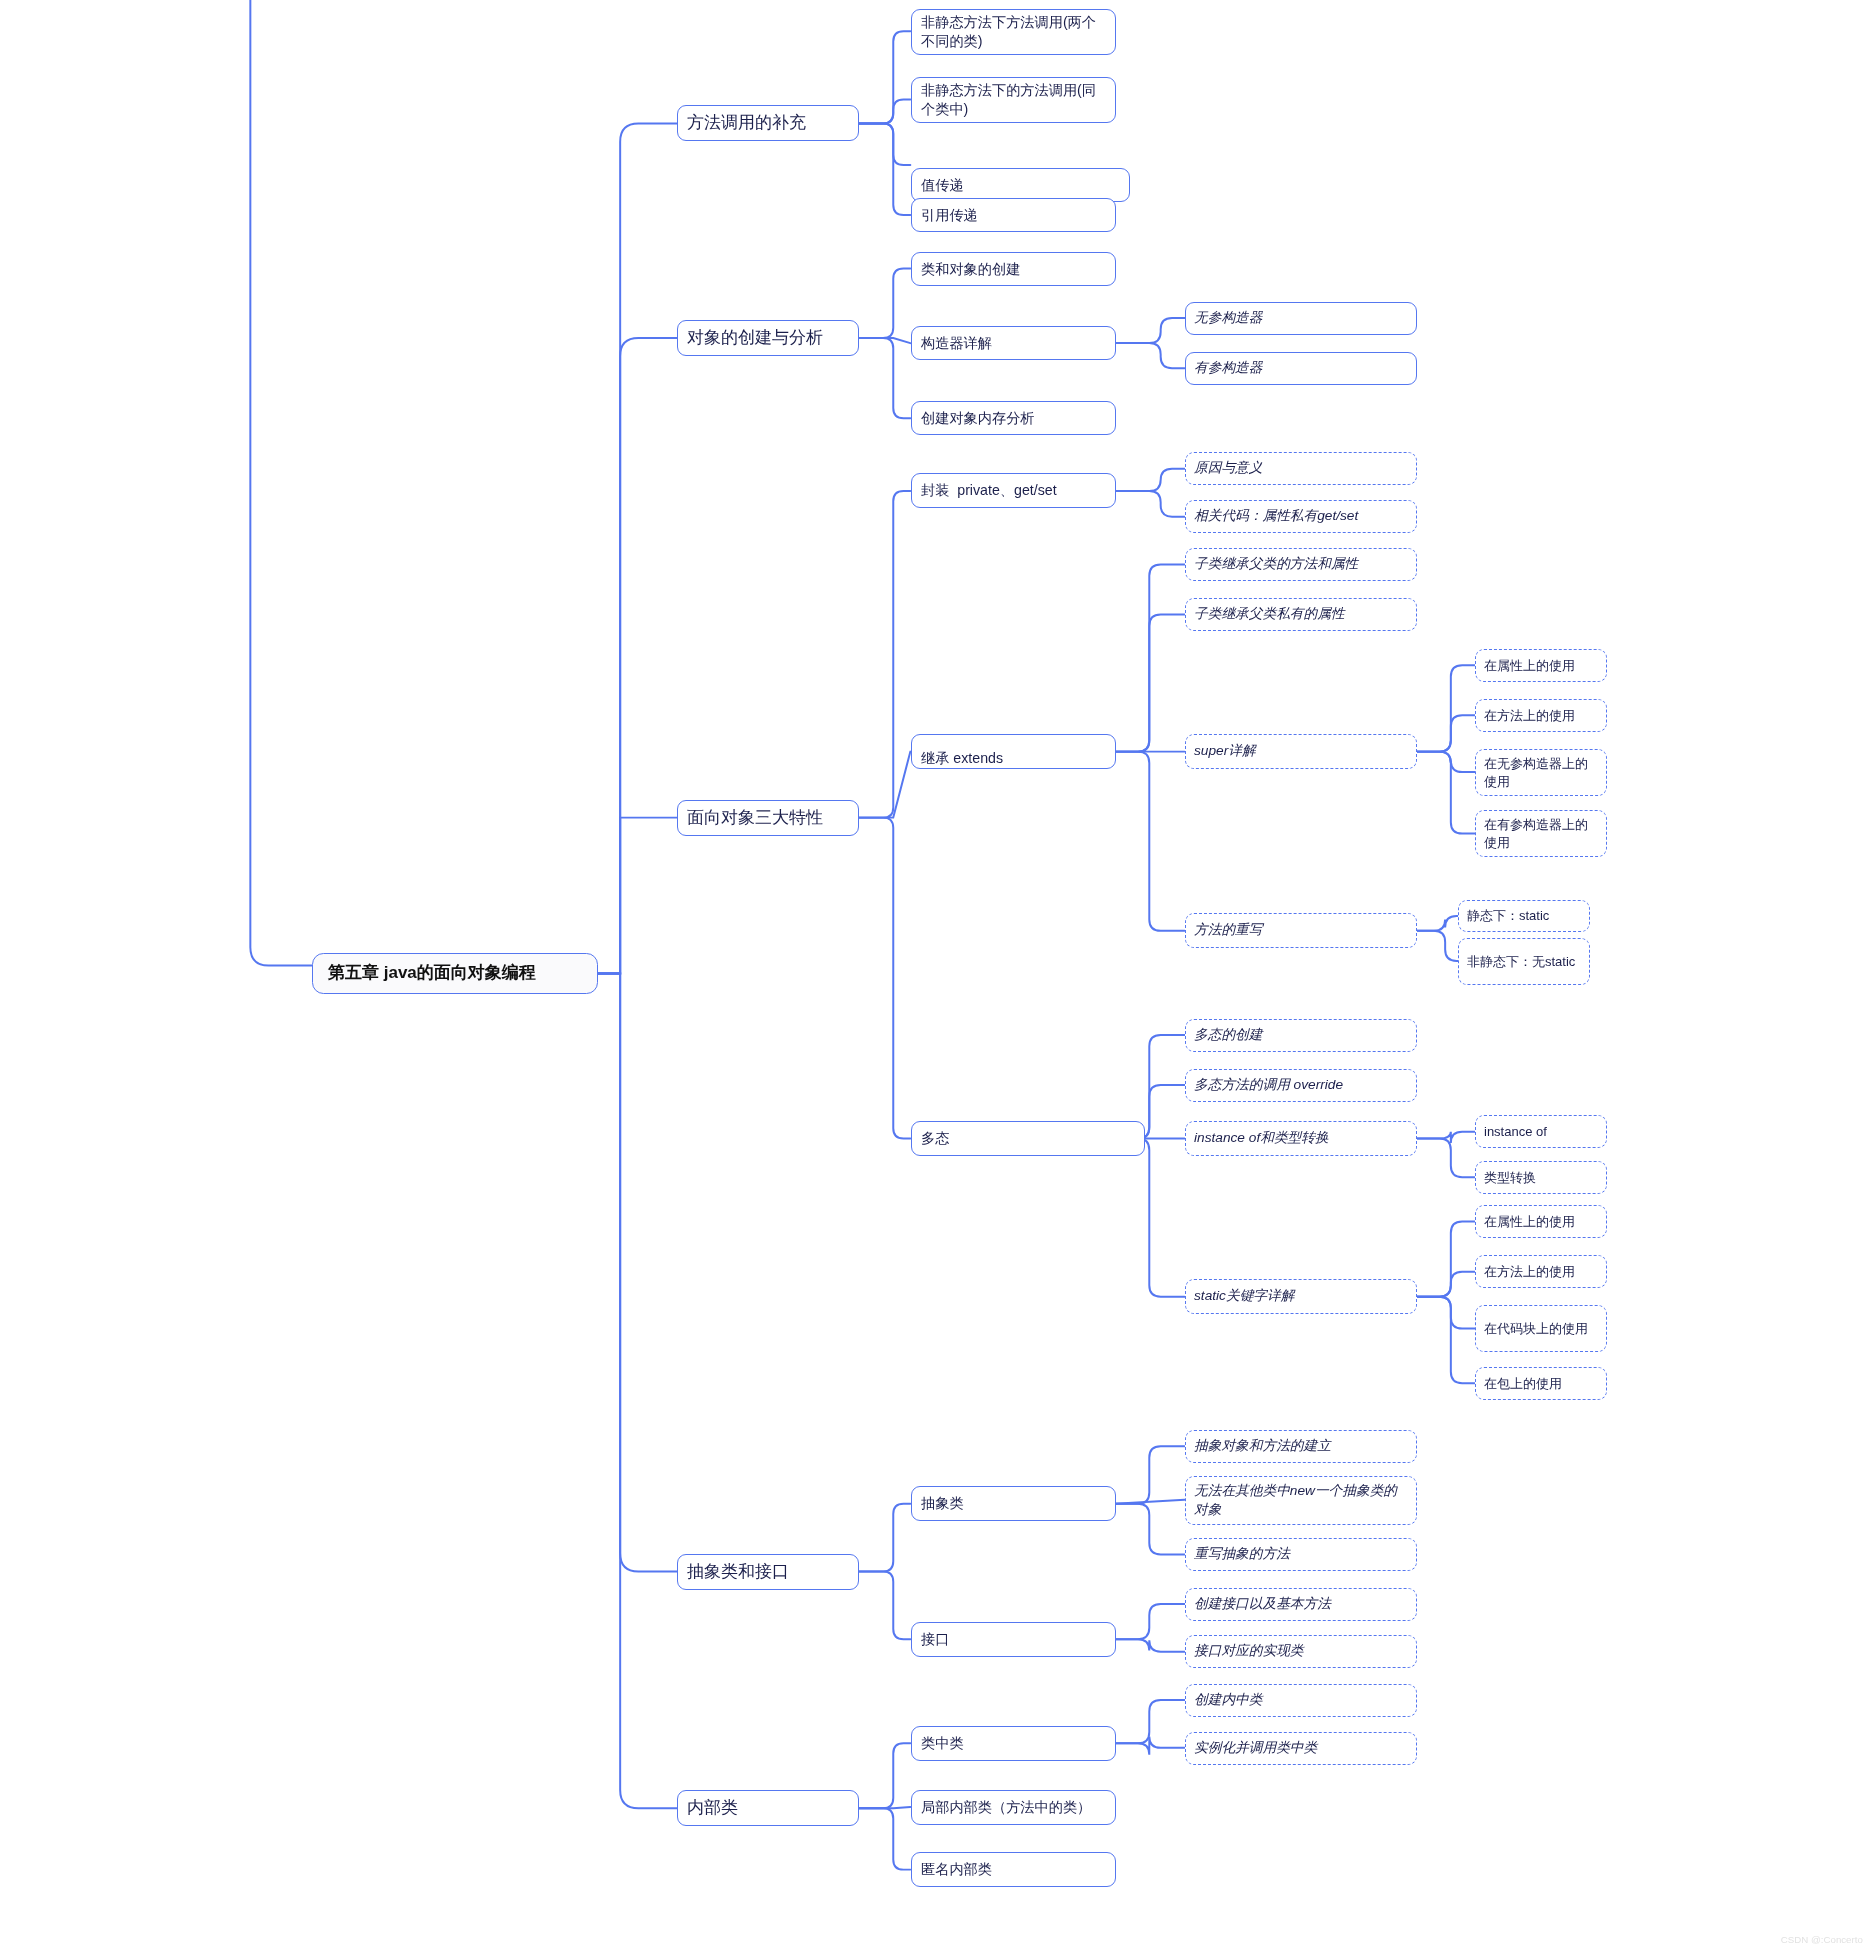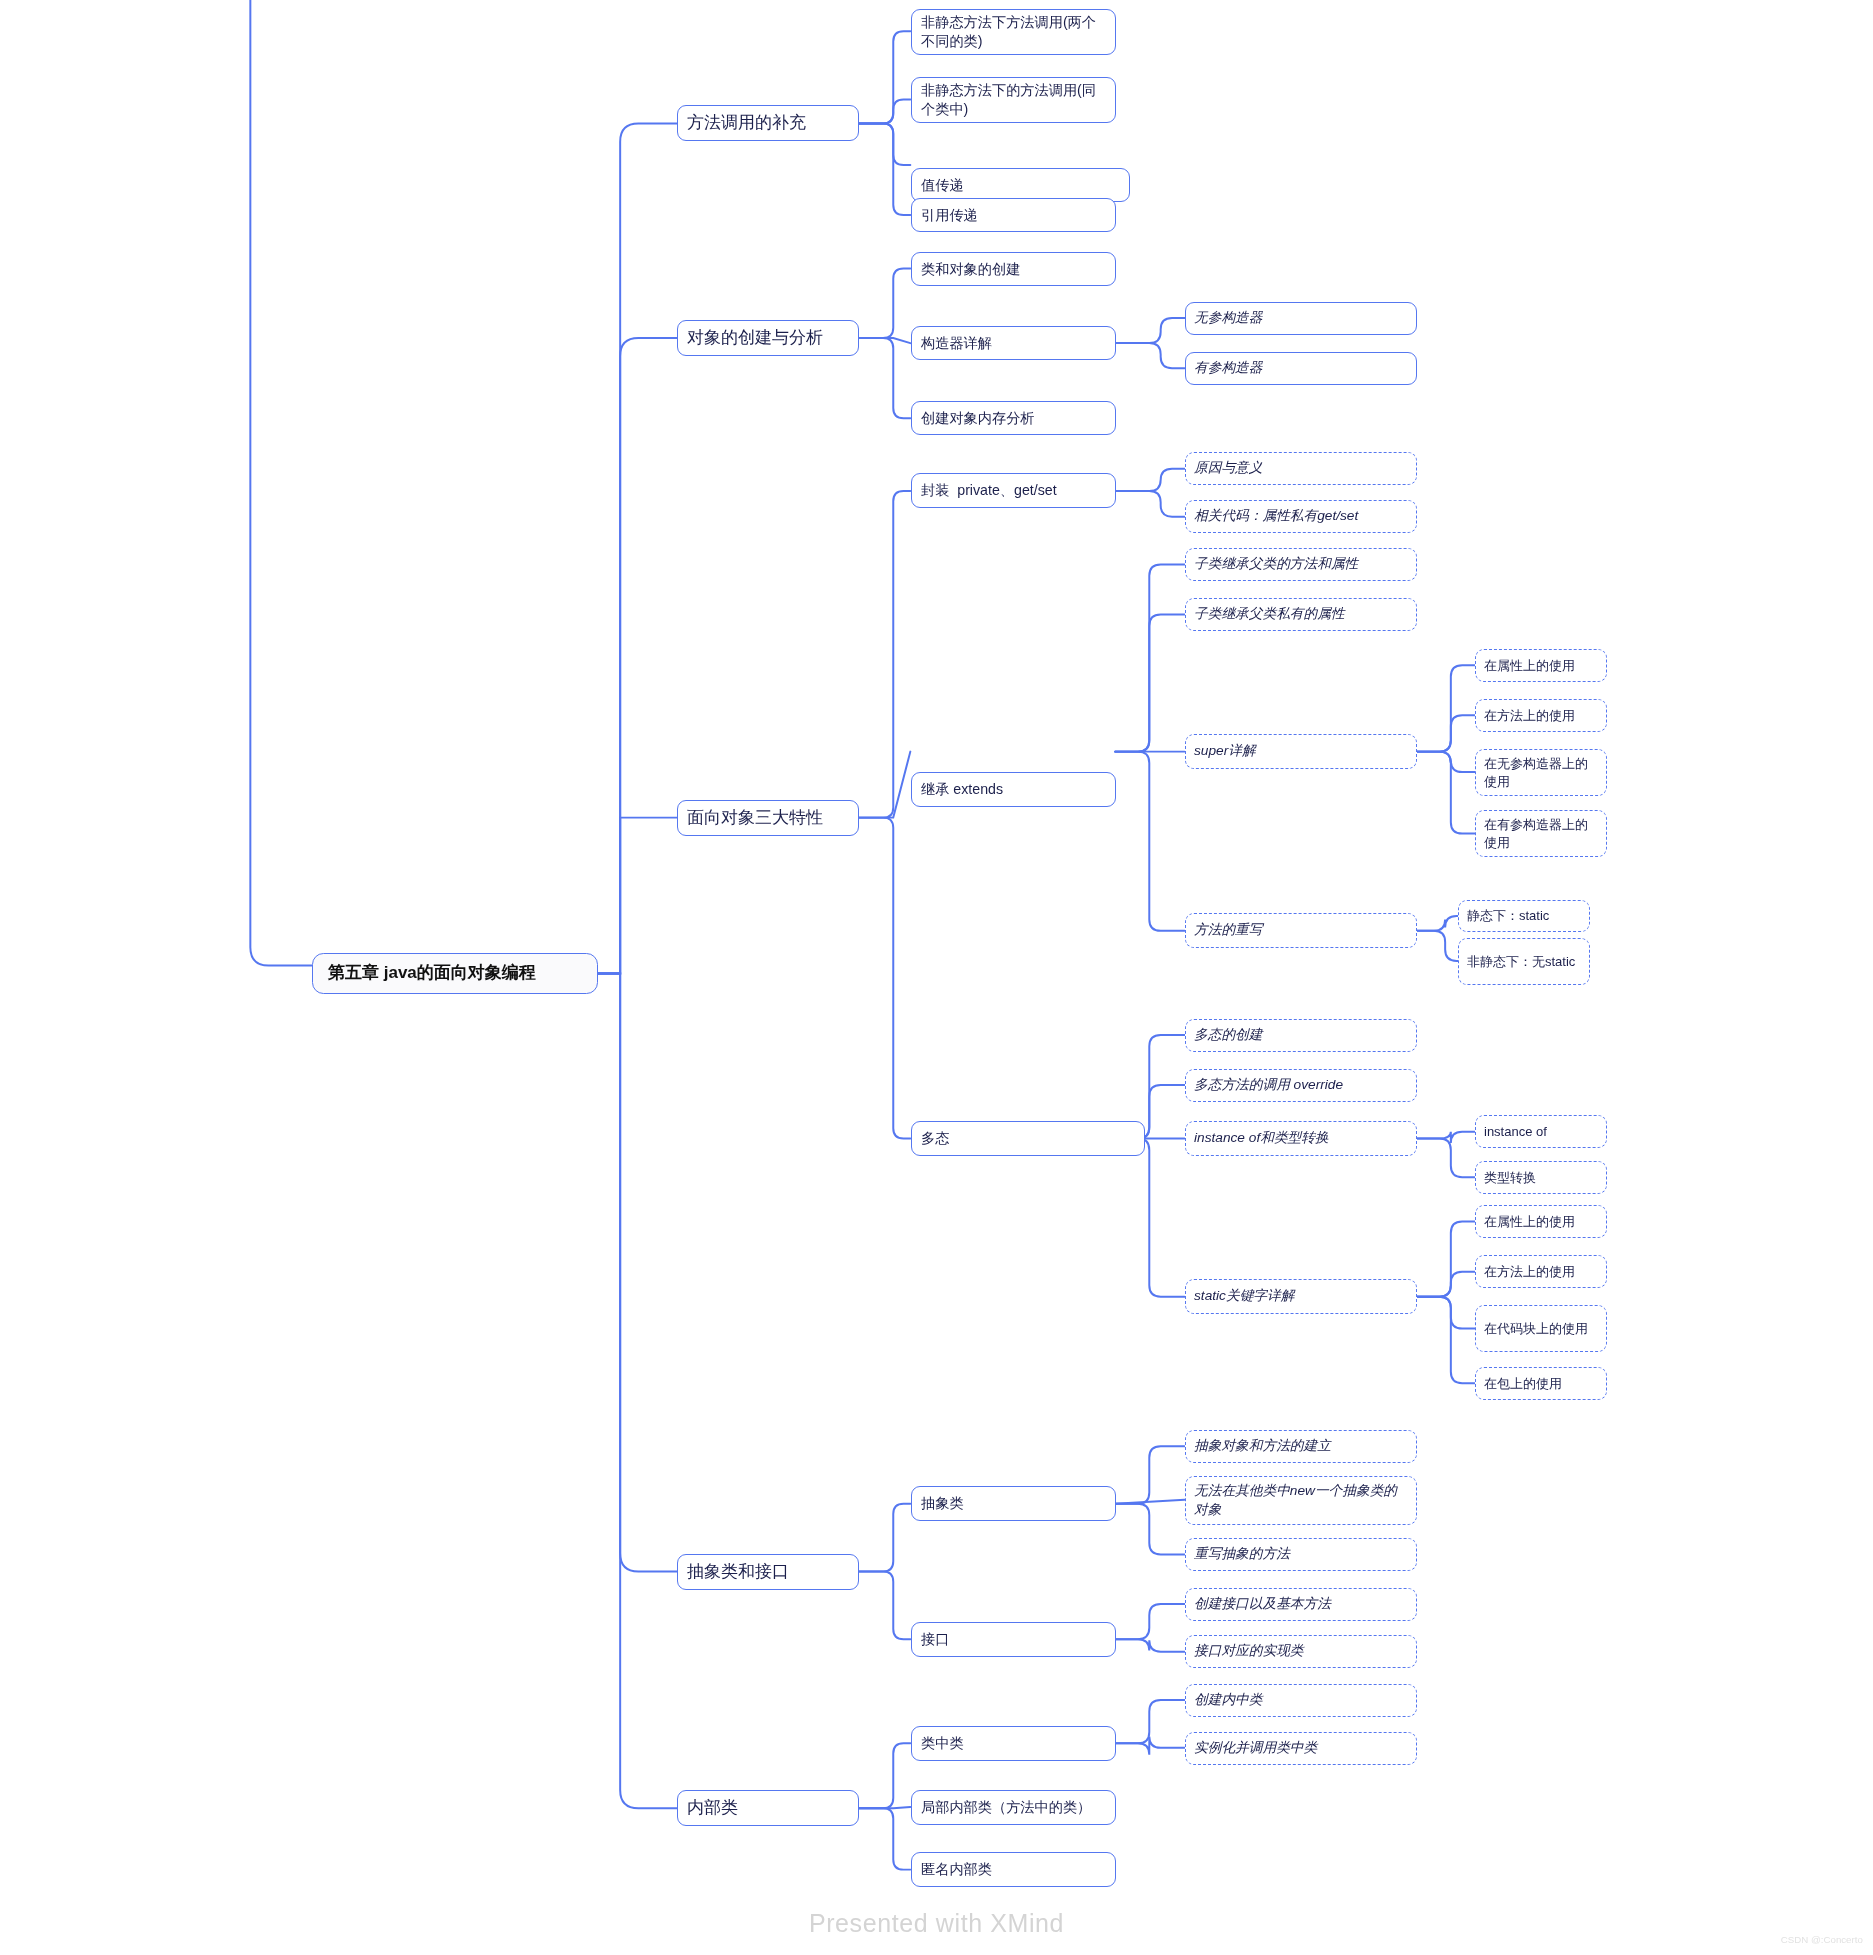--- a/index.html
+++ b/index.html
@@ -143,21 +143,21 @@
       <div class="node solid lvl-2" style="left: 677px; top: 320px; width: 182px; min-height: 36px;"><span class="lbl">对象的创建与分析</span></div>
       <div class="node solid lvl-3" style="left: 911px; top: 252px; width: 205px; min-height: 34px;"><span class="lbl">类和对象的创建</span></div>
       <div class="node solid lvl-3" style="left: 911px; top: 326px; width: 205px; min-height: 34px;"><span class="lbl">构造器详解</span></div>
       <div class="node solid lvl-4" style="left: 1185px; top: 302px; width: 232px; min-height: 33px;"><span class="lbl">无参构造器</span></div>
       <div class="node solid lvl-4" style="left: 1185px; top: 352px; width: 232px; min-height: 33px;"><span class="lbl">有参构造器</span></div>
       <div class="node solid lvl-3" style="left: 911px; top: 401px; width: 205px; min-height: 34px;"><span class="lbl">创建对象内存分析</span></div>
       <div class="node solid lvl-2" style="left: 677px; top: 800px; width: 182px; min-height: 36px;"><span class="lbl">面向对象三大特性</span></div>
       <div class="node solid lvl-3" style="left: 911px; top: 473px; width: 205px; min-height: 35px;"><span class="lbl">封装  private、get/set</span></div>
       <div class="node dashed lvl-4" style="left: 1185px; top: 452px; width: 232px; min-height: 33px;"><span class="lbl">原因与意义</span></div>
       <div class="node dashed lvl-4" style="left: 1185px; top: 500px; width: 232px; min-height: 33px;"><span class="lbl">相关代码：属性私有get/set</span></div>
-      <div class="node solid lvl-3" style="left: 911px; top: 772px; width: 205px; min-height: 35px;"><span class="lbl">继承 extends</span></div>
+      <div class="node solid lvl-3" style="left: 911px; top: 734px; width: 205px; min-height: 35px; align-items: flex-end;"><span class="lbl">继承 extends</span></div>
       <div class="node dashed lvl-4" style="left: 1185px; top: 548px; width: 232px; min-height: 33px;"><span class="lbl">子类继承父类的方法和属性</span></div>
       <div class="node dashed lvl-4" style="left: 1185px; top: 598px; width: 232px; min-height: 33px;"><span class="lbl">子类继承父类私有的属性</span></div>
       <div class="node dashed lvl-4" style="left: 1185px; top: 734px; width: 232px; min-height: 35px;"><span class="lbl">super详解</span></div>
       <div class="node dashed lvl-5" style="left: 1475px; top: 649px; width: 132px; min-height: 33px;"><span class="lbl">在属性上的使用</span></div>
       <div class="node dashed lvl-5" style="left: 1475px; top: 699px; width: 132px; min-height: 33px;"><span class="lbl">在方法上的使用</span></div>
       <div class="node dashed lvl-5" style="left: 1475px; top: 749px; width: 132px; min-height: 47px;"><span class="lbl">在无参构造器上的使用</span></div>
       <div class="node dashed lvl-5" style="left: 1475px; top: 810px; width: 132px; min-height: 47px;"><span class="lbl">在有参构造器上的使用</span></div>
       <div class="node dashed lvl-4" style="left: 1185px; top: 913px; width: 232px; min-height: 35px;"><span class="lbl">方法的重写</span></div>
       <div class="node dashed lvl-5" style="left: 1458px; top: 900px; width: 132px; min-height: 32px;"><span class="lbl">静态下：static</span></div>
       <div class="node dashed lvl-5" style="left: 1458px; top: 938px; width: 132px; min-height: 47px;"><span class="lbl">非静态下：无static</span></div>
@@ -180,16 +180,15 @@
       <div class="node solid lvl-3" style="left: 911px; top: 1622px; width: 205px; min-height: 35px;"><span class="lbl">接口</span></div>
       <div class="node dashed lvl-4" style="left: 1185px; top: 1588px; width: 232px; min-height: 33px;"><span class="lbl">创建接口以及基本方法</span></div>
       <div class="node dashed lvl-4" style="left: 1185px; top: 1635px; width: 232px; min-height: 33px;"><span class="lbl">接口对应的实现类</span></div>
       <div class="node solid lvl-2" style="left: 677px; top: 1790px; width: 182px; min-height: 36px;"><span class="lbl">内部类</span></div>
       <div class="node solid lvl-3" style="left: 911px; top: 1726px; width: 205px; min-height: 35px;"><span class="lbl">类中类</span></div>
       <div class="node dashed lvl-4" style="left: 1185px; top: 1684px; width: 232px; min-height: 33px;"><span class="lbl">创建内中类</span></div>
       <div class="node dashed lvl-4" style="left: 1185px; top: 1732px; width: 232px; min-height: 33px;"><span class="lbl">实例化并调用类中类</span></div>
       <div class="node solid lvl-3" style="left: 911px; top: 1790px; width: 205px; min-height: 35px; justify-content: center;"><span class="lbl">局部内部类（方法中的类）</span></div>
       <div class="node solid lvl-3" style="left: 911px; top: 1852px; width: 205px; min-height: 35px;"><span class="lbl">匿名内部类</span></div>
     </div>
-  <div id="watermark">Presented with XMind</div>
   <div id="credit">CSDN @:Concerto</div>
 </div>
 
 
 </body></html>

